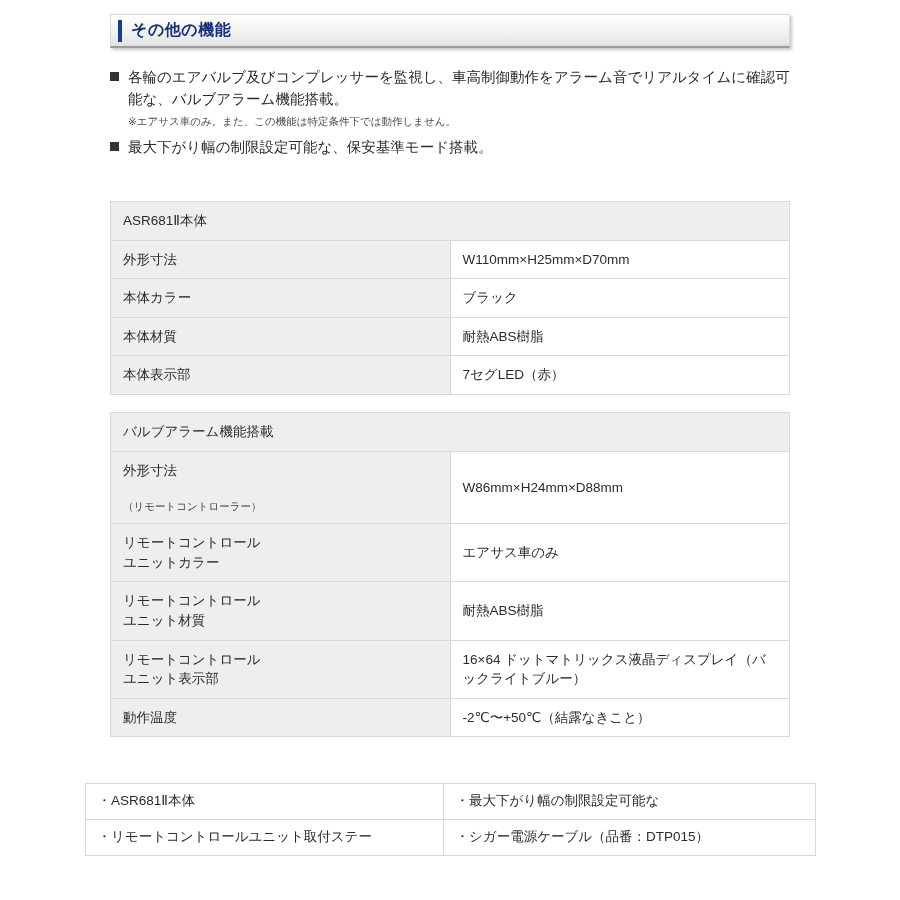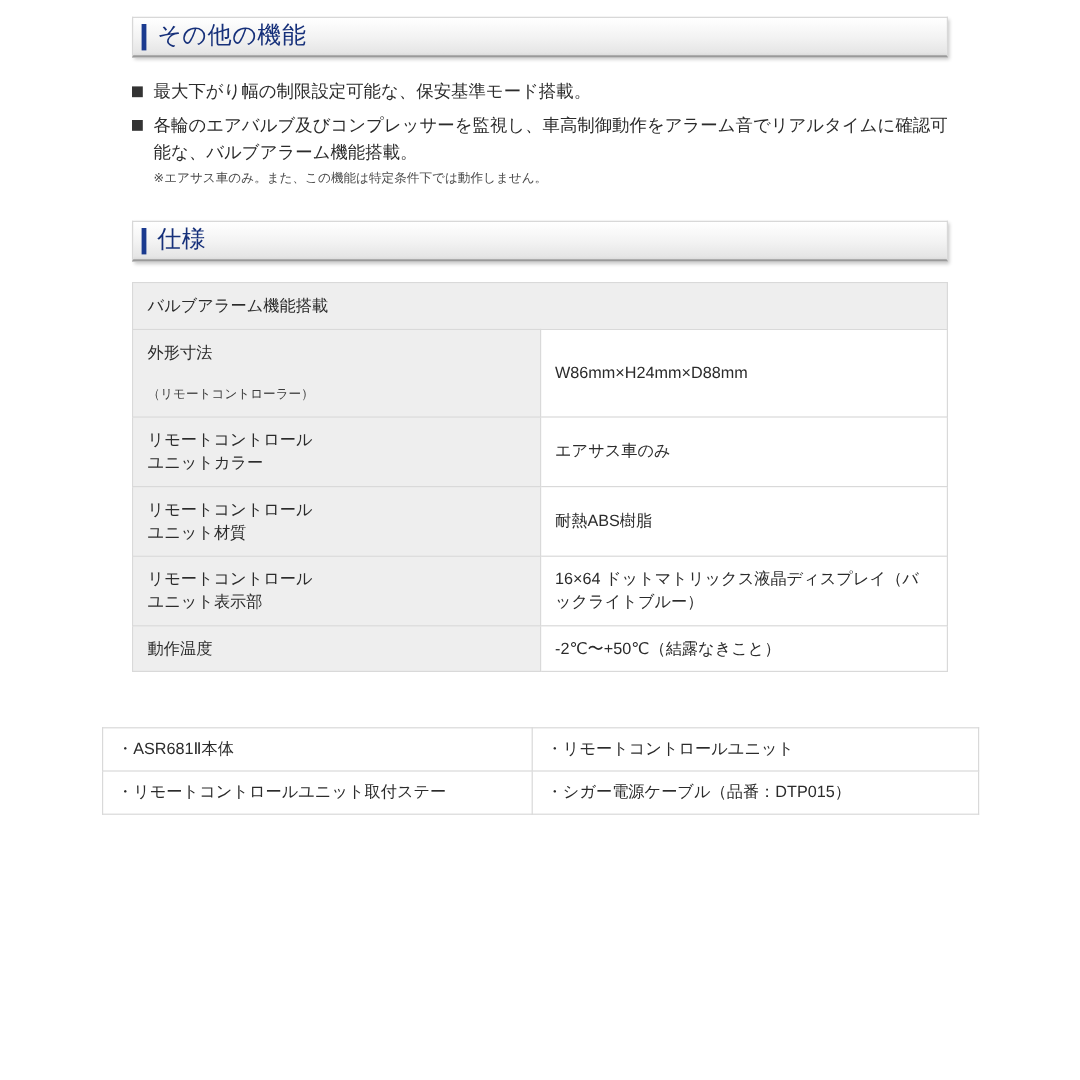--- a/index.html
+++ b/index.html
@@ -43,22 +43,22 @@
   }
   .section-header .accent {
     width: 4px;
     height: 22px;
     background: #1a3a8f;
     margin-left: 7px;
     margin-right: 9px;
     flex: none;
   }
   .section-header .title {
-    font-size: 20px;
-    font-weight: normal;
+    font-size: 16px;
+    font-weight: bold;
     color: #16307a;
     letter-spacing: 0.5px;
     line-height: 1;
     padding-bottom: 1px;
   }
 
   
   .feature-list {
     width: 680px;
     margin: 18px auto 0 auto;
@@ -166,39 +166,58 @@
 
   <div class="section-header">
     <span class="accent"></span>
     <span class="title">その他の機能</span>
   </div>
 
   <ul class="feature-list">
     <li class="feature-item">
       <span class="bullet"></span>
       <div class="body">
-        <div class="text">最大下がり幅の制限設定可能な、保安基準モード搭載。</div>
+        <div class="text">各輪のエアバルブ及びコンプレッサーを監視し、車高制御動作をアラーム音でリアルタイムに確認可能な、バルブアラーム機能搭載。</div>
+        <div class="note">※エアサス車のみ。また、この機能は特定条件下では動作しません。</div>
       </div>
     </li>
     <li class="feature-item">
       <span class="bullet"></span>
       <div class="body">
-        <div class="text">各輪のエアバルブ及びコンプレッサーを監視し、車高制御動作をアラーム音でリアルタイムに確認可能な、バルブアラーム機能搭載。</div>
-        <div class="note">※エアサス車のみ。また、この機能は特定条件下では動作しません。</div>
+        <div class="text">最大下がり幅の制限設定可能な、保安基準モード搭載。</div>
       </div>
     </li>
   </ul>
 
   <div class="gap-md"></div>
 
-  <div class="section-header">
-    <span class="accent"></span>
-    <span class="title">仕様</span>
-  </div>
-
+
+  <table class="spec-table">
+    <tbody>
+      <tr>
+        <td class="group" colspan="2">ASR681Ⅱ本体</td>
+      </tr>
+      <tr>
+        <td class="label">外形寸法</td>
+        <td class="value">W110mm×H25mm×D70mm</td>
+      </tr>
+      <tr>
+        <td class="label">本体カラー</td>
+        <td class="value">ブラック</td>
+      </tr>
+      <tr>
+        <td class="label">本体材質</td>
+        <td class="value">耐熱ABS樹脂</td>
+      </tr>
+      <tr>
+        <td class="label">本体表示部</td>
+        <td class="value">7セグLED（赤）</td>
+      </tr>
+    </tbody>
+  </table>
 
   <table class="spec-table">
     <tbody>
       <tr>
         <td class="group" colspan="2">バルブアラーム機能搭載</td>
       </tr>
       <tr class="tall">
         <td class="label">
           <span>外形寸法</span>
           <span class="sub">（リモートコントローラー）</span>
@@ -224,21 +243,21 @@
     </tbody>
   </table>
 
   <div class="gap-lg"></div>
 
 
   <table class="items-table">
     <tbody>
       <tr>
         <td class="col-left">・ASR681Ⅱ本体</td>
-        <td class="col-right">・リモートコントロールユニット</td>
+        <td class="col-right">・最大下がり幅の制限設定可能な</td>
       </tr>
       <tr>
         <td class="col-left">・リモートコントロールユニット取付ステー</td>
         <td class="col-right">・シガー電源ケーブル（品番：DTP015）</td>
       </tr>
 
     </tbody>
   </table>
 
 </div>

